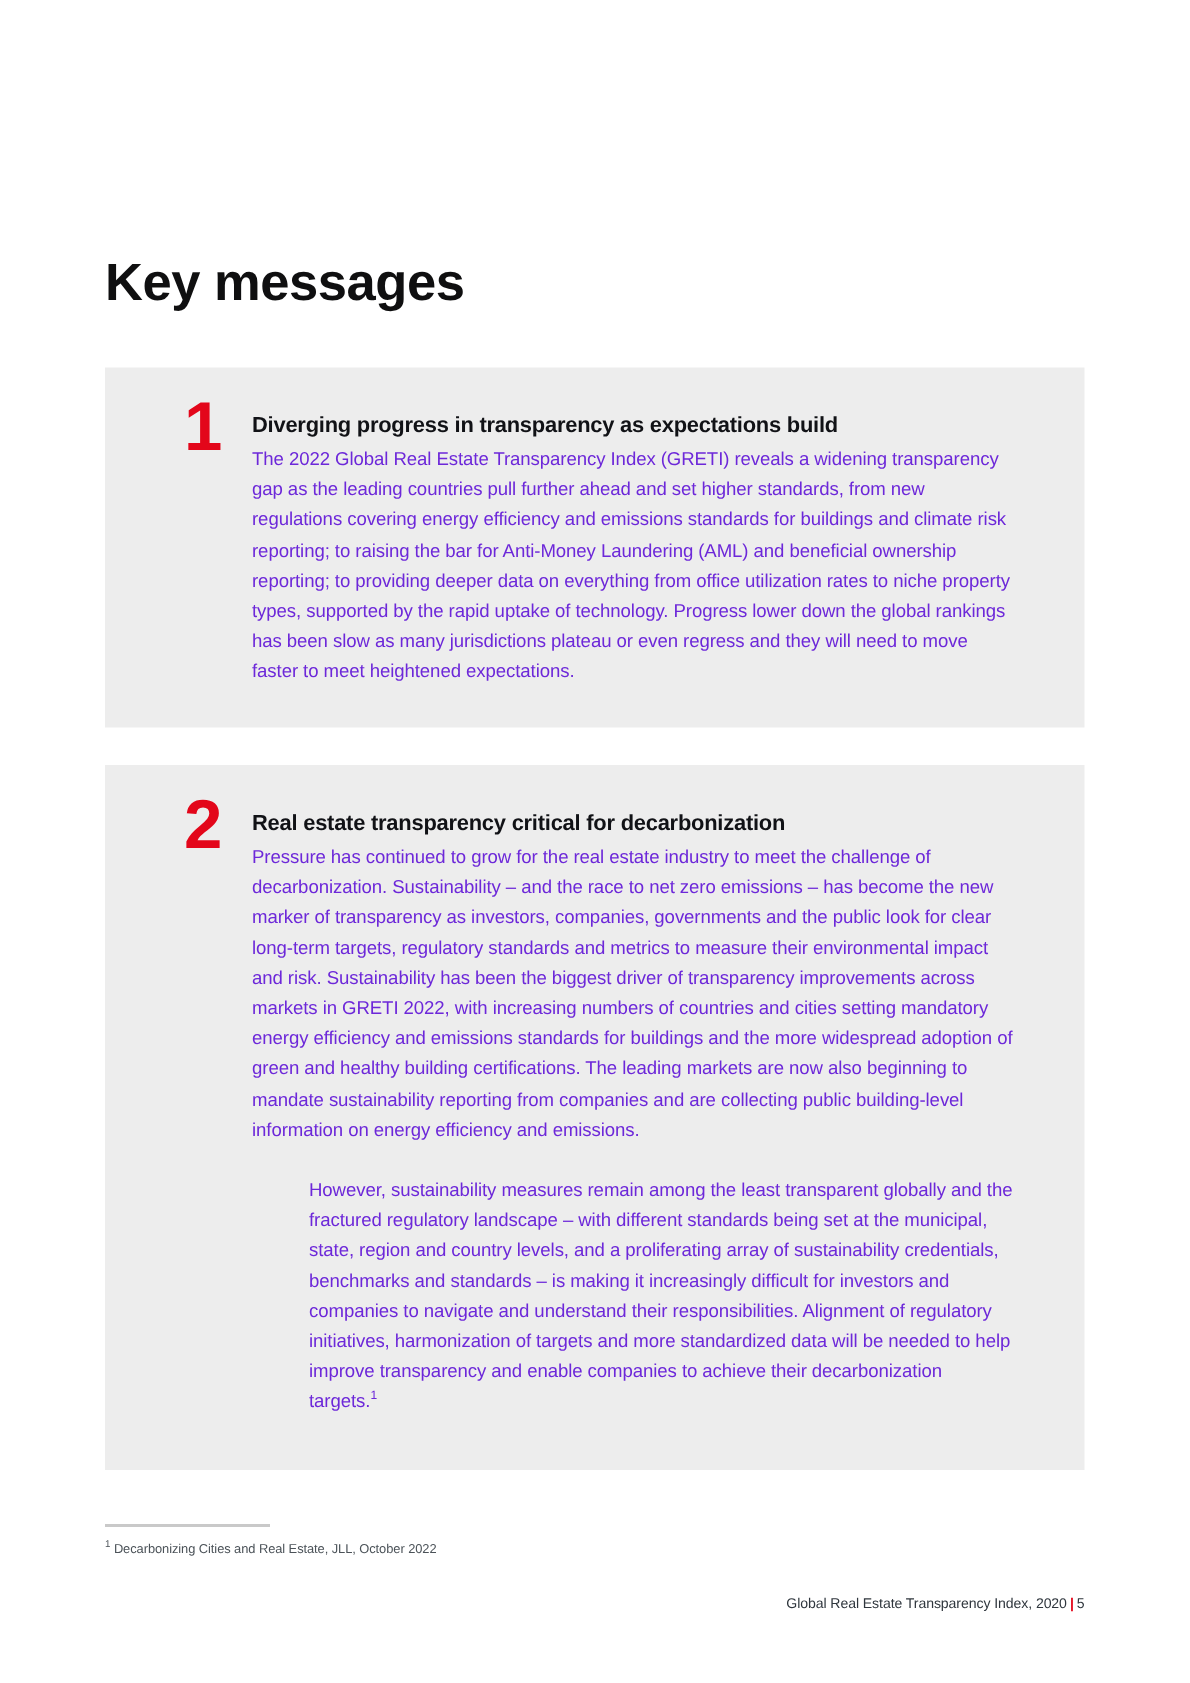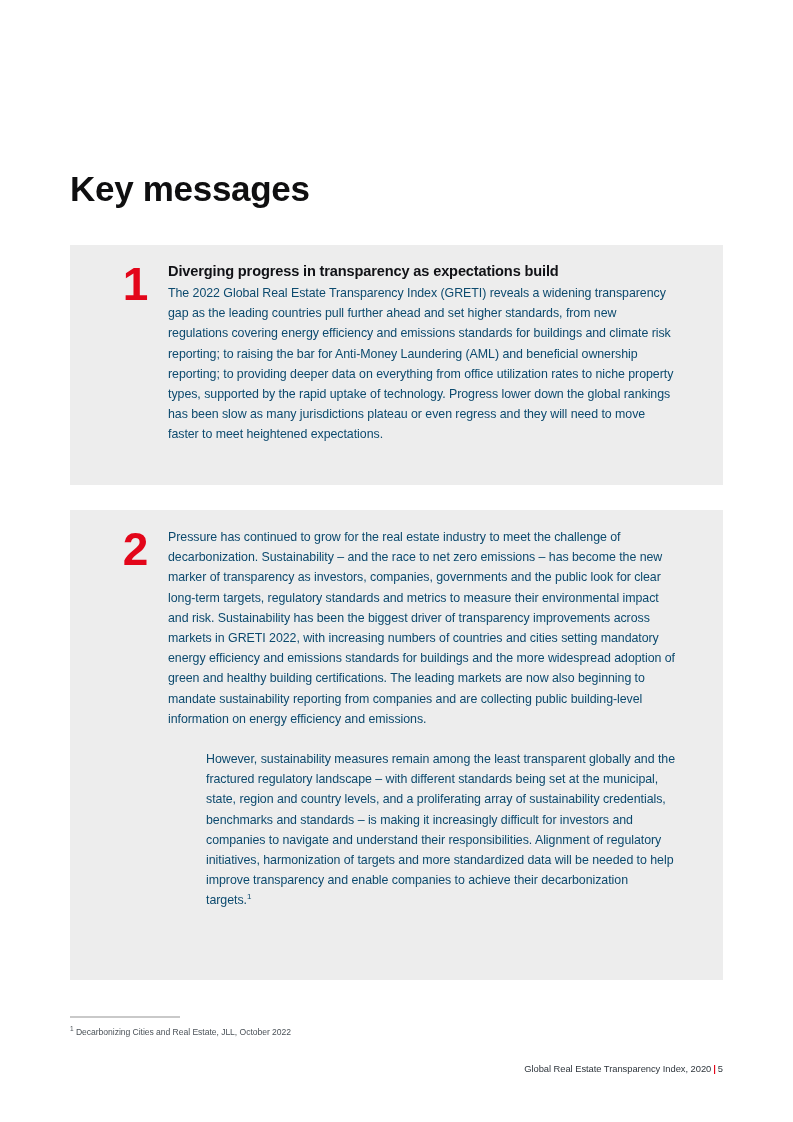--- a/index.html
+++ b/index.html
@@ -56,37 +56,37 @@
     font-size: 46px;
     font-weight: bold;
     color: #e3061a;
     line-height: 1;
     letter-spacing: -1px;
   }
 
   .panel-body {
     position: absolute;
     left: 98px;
-    top: 17px;
+    top: 30px;
     width: 508px;
   }
 
   .panel-heading {
     font-size: 14.6px;
     font-weight: bold;
     color: #111216;
     line-height: 1.3;
     margin: 0 0 2px 0;
     letter-spacing: -0.15px;
   }
 
   .panel-para {
     font-size: 12.4px;
     line-height: 20.2px;
-    color: #0c4a6e;
+    color: #6d28d9;
     margin: 0;
     letter-spacing: -0.05px;
   }
   .panel-para + .panel-para {
     margin-top: 20px;
     margin-left: 38px;
   }
 
   sup {
     font-size: 8px;
@@ -145,20 +145,21 @@
     <div class="panel-number">1</div>
     <div class="panel-body">
       <h2 class="panel-heading">Diverging progress in transparency as expectations build</h2>
       <p class="panel-para">The 2022 Global Real Estate Transparency Index (GRETI) reveals a widening transparency gap as the leading countries pull further ahead and set higher standards, from new regulations covering energy efficiency and emissions standards for buildings and climate risk reporting; to raising the bar for Anti-Money Laundering (AML) and beneficial ownership reporting; to providing deeper data on everything from office utilization rates to niche property types, supported by the rapid uptake of technology. Progress lower down the global rankings has been slow as many jurisdictions plateau or even regress and they will need to move faster to meet heightened expectations.</p>
     </div>
   </section>
 
   <section class="panel" id="panel-2">
     <div class="panel-number">2</div>
     <div class="panel-body">
+      <h2 class="panel-heading">Real estate transparency critical for decarbonization</h2>
       <p class="panel-para">Pressure has continued to grow for the real estate industry to meet the challenge of decarbonization. Sustainability – and the race to net zero emissions – has become the new marker of transparency as investors, companies, governments and the public look for clear long-term targets, regulatory standards and metrics to measure their environmental impact and risk. Sustainability has been the biggest driver of transparency improvements across markets in GRETI 2022, with increasing numbers of countries and cities setting mandatory energy efficiency and emissions standards for buildings and the more widespread adoption of green and healthy building certifications. The leading markets are now also beginning to mandate sustainability reporting from companies and are collecting public building-level information on energy efficiency and emissions.</p>
       <p class="panel-para"><span>However, sustainability measures remain among the least transparent globally and the fractured regulatory landscape – with different standards being set at the municipal, state, region and country levels, and a proliferating array of sustainability credentials, benchmarks and standards – is making it increasingly difficult for investors and companies to navigate and understand their responsibilities. Alignment of regulatory initiatives, harmonization of targets and more standardized data will be needed to help improve transparency and enable companies to achieve their decarbonization targets.</span><sup>1</sup></p>
     </div>
   </section>
 
   <div class="footnote-rule"></div>
   <div class="footnote-text"><sup>1</sup> <span>Decarbonizing Cities and Real Estate, JLL, October 2022</span></div>
 
   <div class="page-footer"><span>Global Real Estate Transparency Index, 2020</span><span class="footer-sep">|</span><span class="footer-page">5</span></div>
 

